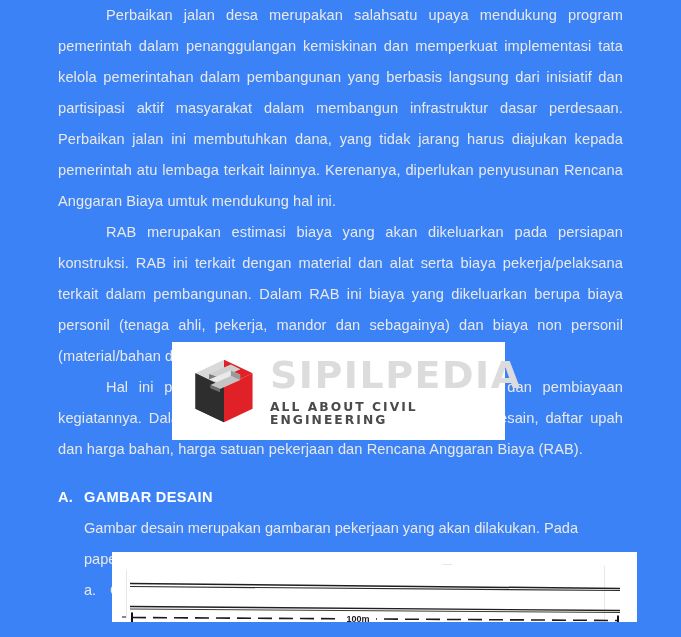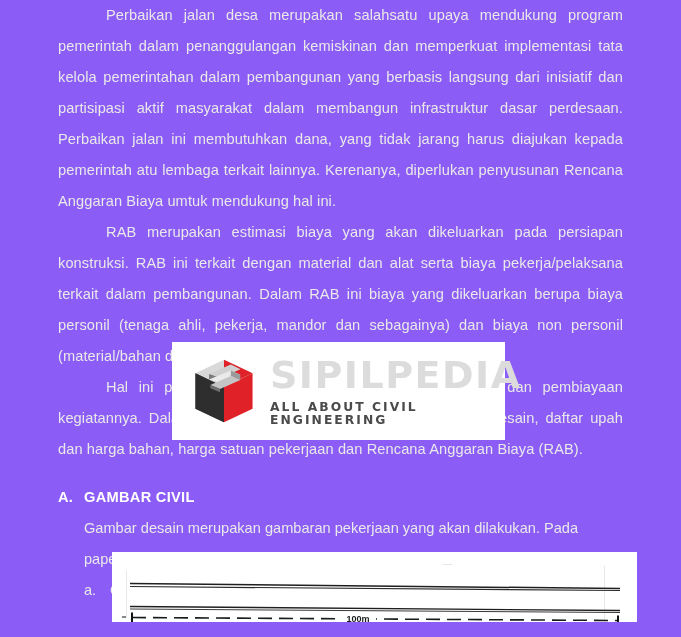--- a/index.html
+++ b/index.html
@@ -12,21 +12,21 @@
     height: 637px;
     position: relative;
     overflow: hidden;
     font-family: "Liberation Sans", sans-serif;
     color: #e8e8e8;
   }
 
   #page {
     position: absolute;
     inset: 0;
-    background: #8b5cf6;
+    background: #3b82f6;
   }
 
   .doc-body {
     position: absolute;
     left: 58px;
     top: 0;
     width: 565px;
   }
 
   p.para {
@@ -142,21 +142,21 @@
   <div class="doc-body">
 
     <p class="para indent">Perbaikan jalan desa merupakan salahsatu upaya mendukung program pemerintah dalam penanggulangan kemiskinan dan memperkuat implementasi tata kelola pemerintahan dalam pembangunan yang berbasis langsung dari inisiatif dan partisipasi aktif masyarakat dalam membangun infrastruktur dasar perdesaan. Perbaikan jalan ini membutuhkan dana, yang tidak jarang harus diajukan kepada pemerintah atu lembaga terkait lainnya. Kerenanya, diperlukan penyusunan Rencana Anggaran Biaya umtuk mendukung hal ini.</p>
 
     <p class="para indent">RAB merupakan estimasi biaya yang akan dikeluarkan pada persiapan konstruksi. RAB ini terkait dengan material dan alat serta biaya pekerja/pelaksana terkait dalam pembangunan. Dalam RAB ini biaya yang dikeluarkan berupa biaya personil (tenaga ahli, pekerja, mandor dan sebagainya) dan biaya non personil (material/bahan dan alat yang digunakan).</p>
 
     <p class="para indent">Hal ini perlu dipersiapkan untuk menyusun kebutuhan dan pembiayaan kegiatannya. Dalam paper ini akan dibahas mengenai gambar desain, daftar upah dan harga bahan, harga satuan pekerjaan dan Rencana Anggaran Biaya (RAB).</p>
 
     <div class="section-head">
       <span class="sec-letter">A.</span>
-      <span class="sec-title">GAMBAR CIVIL</span>
+      <span class="sec-title">GAMBAR DESAIN</span>
     </div>
 
     <p class="sub-para">Gambar desain merupakan gambaran pekerjaan yang akan dilakukan. Pada paper ini ditampilkan gambar berupa:</p>
 
     <div class="list-item">
       <span class="li-marker">a.</span>
       <span>Gambar Pekerjaan (dari atas)</span>
     </div>
 
   </div>

